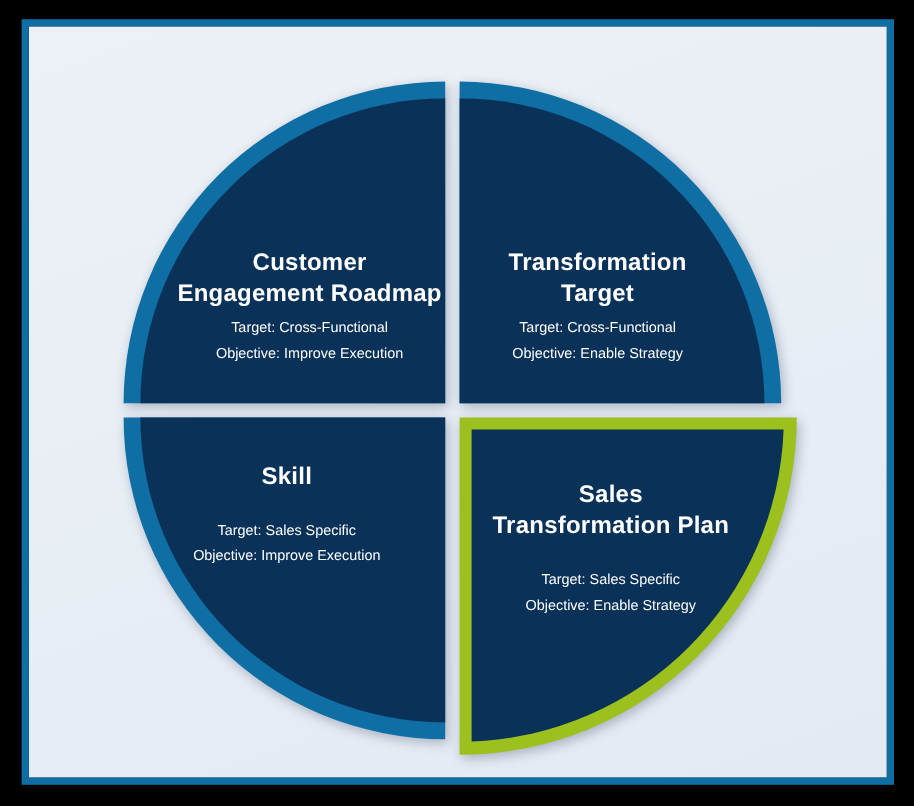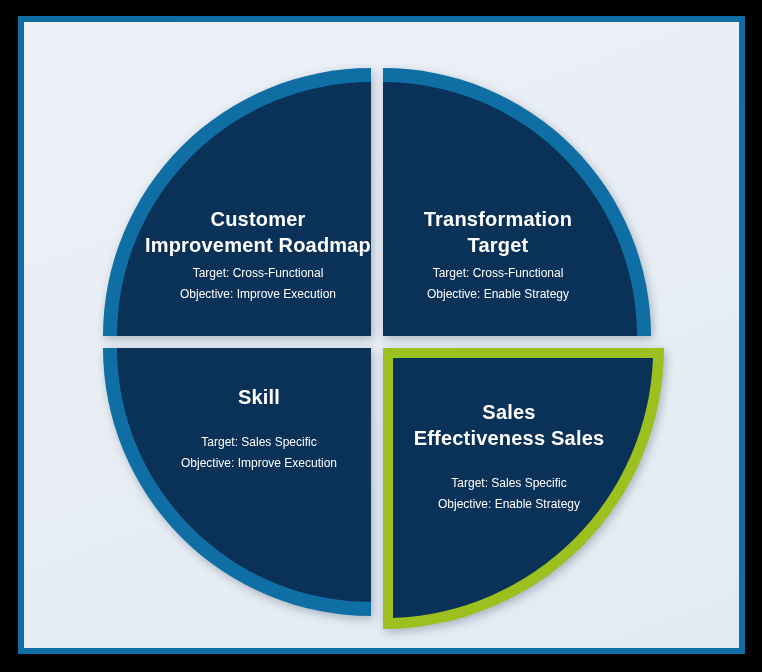--- a/index.html
+++ b/index.html
@@ -38,21 +38,21 @@
   .qdetails { margin-top: 5px; }
   .qtext.bl .qdetails, .qtext.br .qdetails { margin-top: 22px; }
   .qdetail {
     font-size: 12px;
     font-weight: 400;
     line-height: 21px;
     white-space: nowrap;
   }
   .qt-tl { left: 119px; top: 184px; width: 230px; }
   .qt-tr { left: 359px; top: 184px; width: 230px; text-align: center; }
-  .qt-bl { left: 120px; top: 362px; width: 230px; }
+  .qt-bl { left: 100px; top: 362px; width: 230px; }
   .qt-br { left: 370px; top: 377px; width: 230px; }
 </style>
 </head>
 <body>
 
 <div class="stage">
   <div class="content">
     <div class="canvas-inner">
 
       <svg class="quads" viewBox="0 0 715 626" aria-hidden="true">
@@ -74,21 +74,21 @@
 
         <g class="qshadow">
           <path d="M 359 326 L 640 326 A 281 281 0 0 1 359 607 Z" fill="#9cc01e"></path>
           <path d="M 369 336 L 629 336 A 270 270 0 0 1 369 596 Z" fill="#0a3158"></path>
         </g>
       </svg>
 
       <div class="qtext qt-tl tl">
         <div class="qtitle">
           <span>Customer</span><br>
-          <span>Improvement Roadmap</span>
+          <span>Engagement Roadmap</span>
         </div>
         <div class="qdetails">
           <div class="qdetail">Target: Cross-Functional</div>
           <div class="qdetail">Objective: Improve Execution</div>
         </div>
       </div>
 
       <div class="qtext qt-tr tr">
         <div class="qtitle">
           <span>Transformation</span><br>
@@ -106,21 +106,21 @@
         </div>
         <div class="qdetails">
           <div class="qdetail">Target: Sales Specific</div>
           <div class="qdetail">Objective: Improve Execution</div>
         </div>
       </div>
 
       <div class="qtext qt-br br">
         <div class="qtitle">
           <span>Sales</span><br>
-          <span>Effectiveness Sales</span>
+          <span>Transformation Plan</span>
         </div>
         <div class="qdetails">
           <div class="qdetail">Target: Sales Specific</div>
           <div class="qdetail">Objective: Enable Strategy</div>
         </div>
       </div>
 
     </div>
   </div>
 </div>

